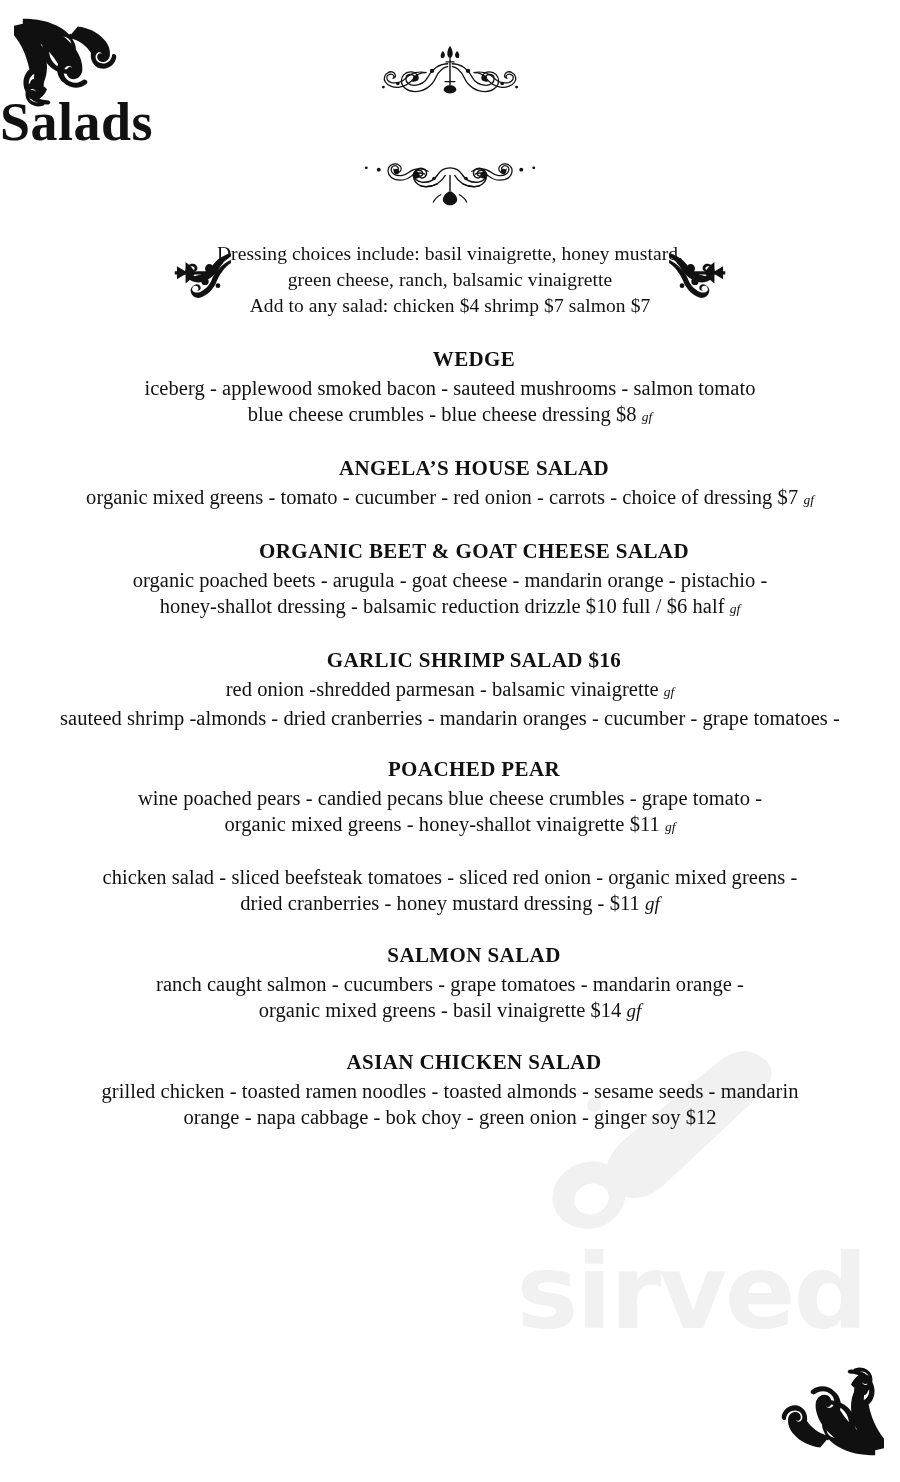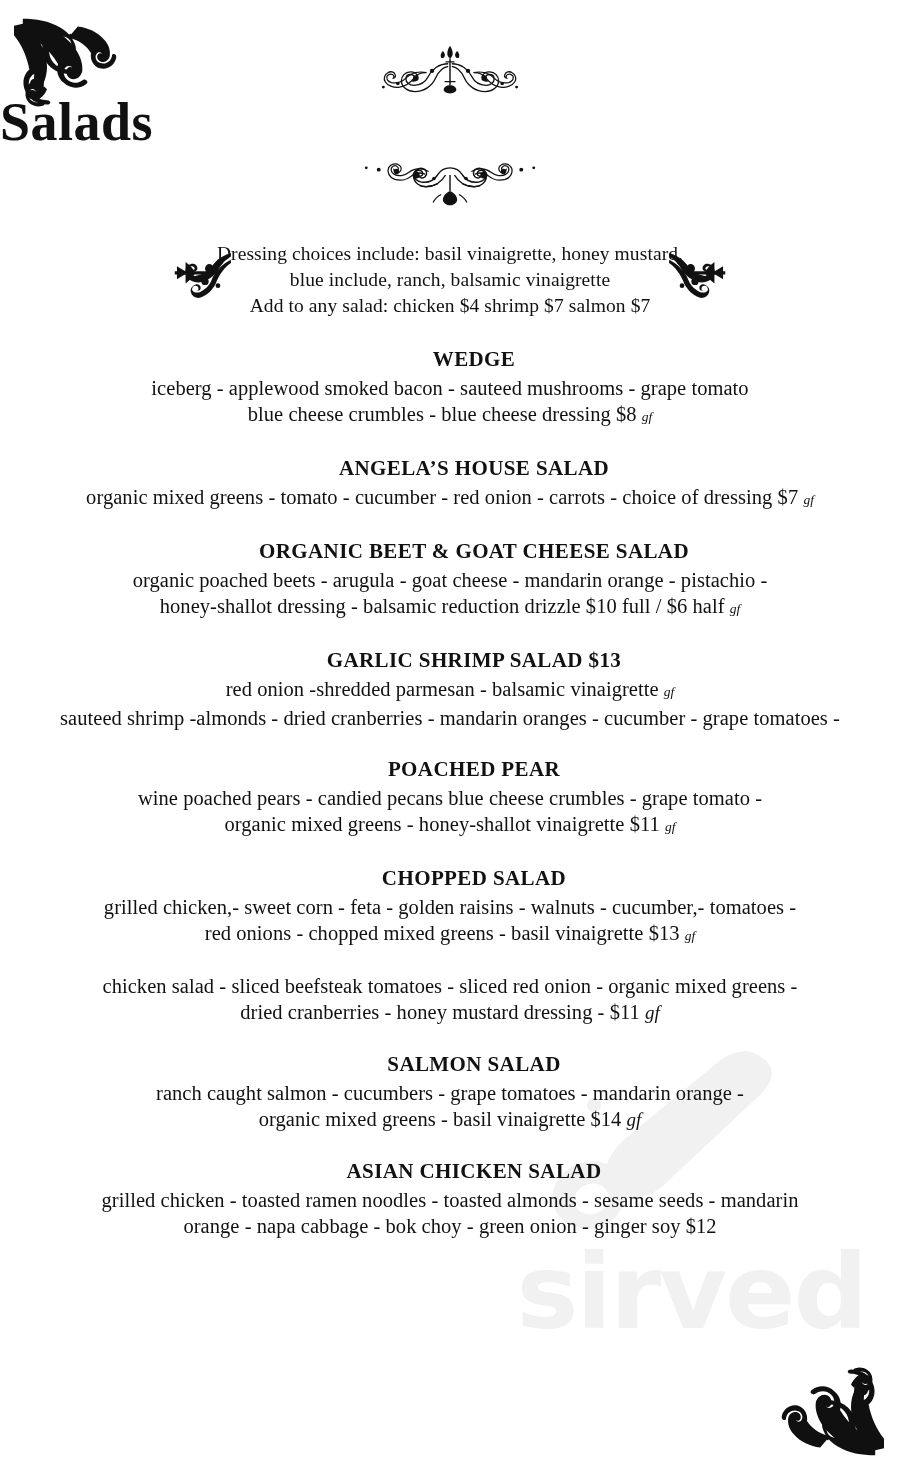--- a/index.html
+++ b/index.html
@@ -240,69 +240,64 @@
         <path d="M4 16l10 6-10 6z" stroke-width="0"></path>
         <path d="M12 12c4 3 7 6 9 10-2 4-5 7-9 10z" stroke-width="0"></path>
         <circle cx="34" cy="18" r="4" stroke-width="0"></circle>
         <circle cx="30" cy="30" r="3.4" stroke-width="0"></circle>
         <circle cx="44" cy="12" r="2.6" stroke-width="0"></circle>
         <circle cx="42" cy="34" r="2.2" stroke-width="0"></circle>
       </g>
     </svg>
 
     <div class="intro-line">Dressing choices include: basil vinaigrette, honey mustard,</div>
-    <div class="intro-line">blue include, ranch,  balsamic vinaigrette</div>
+    <div class="intro-line">green cheese, ranch,  balsamic vinaigrette</div>
     <div class="intro-line">Add to any salad:  chicken $4  shrimp $7  salmon $7</div>
 
     <svg class="intro-flourish right" viewBox="0 0 60 50" aria-hidden="true">
       <g fill="#111" stroke="#111">
         <path d="M54 4c-6 1-12 5-16 10-4 6-10 10-17 11-4 0-7-2-7-5 0-2 2-4 4-4 2 0 3 2 2 3-1 1-2 1-2 1 2 2 5 0 5-2 0-3-3-5-6-4-4 1-6 5-5 9 1 5 6 8 12 8 8-1 15-6 19-13 3-5 7-9 11-11z" stroke-width="0"></path>
         <path d="M54 10c-8 4-15 11-18 19-2 5-6 9-11 11-3 1-6 0-7-2 0-2 1-4 3-4s3 1 3 3c0 1-1 1-2 1 2 1 4 0 4-2 0-3-3-4-5-3-3 1-5 4-4 7 1 4 5 6 9 5 6-2 11-7 14-13 3-8 8-15 14-19z" stroke-width="0"></path>
         <path d="M2 22h34" stroke-width="3" fill="none"></path>
         <path d="M4 16l10 6-10 6z" stroke-width="0"></path>
         <path d="M12 12c4 3 7 6 9 10-2 4-5 7-9 10z" stroke-width="0"></path>
         <circle cx="34" cy="18" r="4" stroke-width="0"></circle>
         <circle cx="30" cy="30" r="3.4" stroke-width="0"></circle>
         <circle cx="44" cy="12" r="2.6" stroke-width="0"></circle>
         <circle cx="42" cy="34" r="2.2" stroke-width="0"></circle>
       </g>
     </svg>
   </div>
 
   <div class="menu" id="menu-list">
       <div class="item">
         <div class="item-name">WEDGE</div>
-        <div class="item-desc"><span>iceberg - applewood smoked bacon - sauteed mushrooms - grape tomato</span></div>
+        <div class="item-desc"><span>iceberg - applewood smoked bacon - sauteed mushrooms - salmon tomato</span></div>
         <div class="item-desc"><span>blue cheese crumbles - blue cheese dressing  $8</span> <span class="gf">gf</span></div>
       </div>
       <div class="item">
         <div class="item-name">ANGELA’S HOUSE SALAD</div>
         <div class="item-desc"><span>organic mixed greens -  tomato - cucumber - red onion - carrots -  choice of dressing  $7</span> <span class="gf">gf</span></div>
       </div>
       <div class="item">
         <div class="item-name">ORGANIC BEET  &amp; GOAT CHEESE SALAD</div>
         <div class="item-desc"><span>organic poached beets - arugula - goat cheese - mandarin orange - pistachio -</span></div>
         <div class="item-desc"><span>honey-shallot dressing - balsamic reduction drizzle  $10 full / $6 half</span> <span class="gf">gf</span></div>
       </div>
       <div class="item">
-        <div class="item-name">GARLIC SHRIMP SALAD  $13</div>
+        <div class="item-name">GARLIC SHRIMP SALAD  $16</div>
         <div class="item-desc"><span>red onion -shredded parmesan - balsamic  vinaigrette</span> <span class="gf">gf</span></div>
         <div class="item-desc"><span>sauteed shrimp -almonds - dried cranberries - mandarin oranges - cucumber -  grape tomatoes -</span></div>
       </div>
       <div class="item">
         <div class="item-name">POACHED PEAR</div>
         <div class="item-desc"><span>wine poached pears -  candied pecans   blue cheese crumbles -  grape tomato -</span></div>
         <div class="item-desc"><span>organic mixed greens - honey-shallot vinaigrette  $11</span> <span class="gf">gf</span></div>
       </div>
       <div class="item">
-        <div class="item-name">CHOPPED SALAD</div>
-        <div class="item-desc"><span>grilled chicken,- sweet corn - feta - golden raisins -  walnuts -  cucumber,- tomatoes -</span></div>
-        <div class="item-desc"><span>red onions - chopped mixed greens -  basil vinaigrette  $13</span> <span class="gf">gf</span></div>
-      </div>
-      <div class="item">
         <div class="item-desc"><span>chicken salad - sliced beefsteak tomatoes - sliced red onion - organic mixed greens -</span></div>
         <div class="item-desc"><span>dried cranberries -  honey mustard dressing -  $11 </span> <span class="gf big">gf</span></div>
       </div>
       <div class="item">
         <div class="item-name">SALMON SALAD</div>
         <div class="item-desc"><span>ranch caught salmon - cucumbers - grape tomatoes -  mandarin orange -</span></div>
         <div class="item-desc"><span>organic mixed greens -  basil vinaigrette  $14 </span> <span class="gf big">gf</span></div>
       </div>
       <div class="item">
         <div class="item-name">ASIAN CHICKEN SALAD</div>

